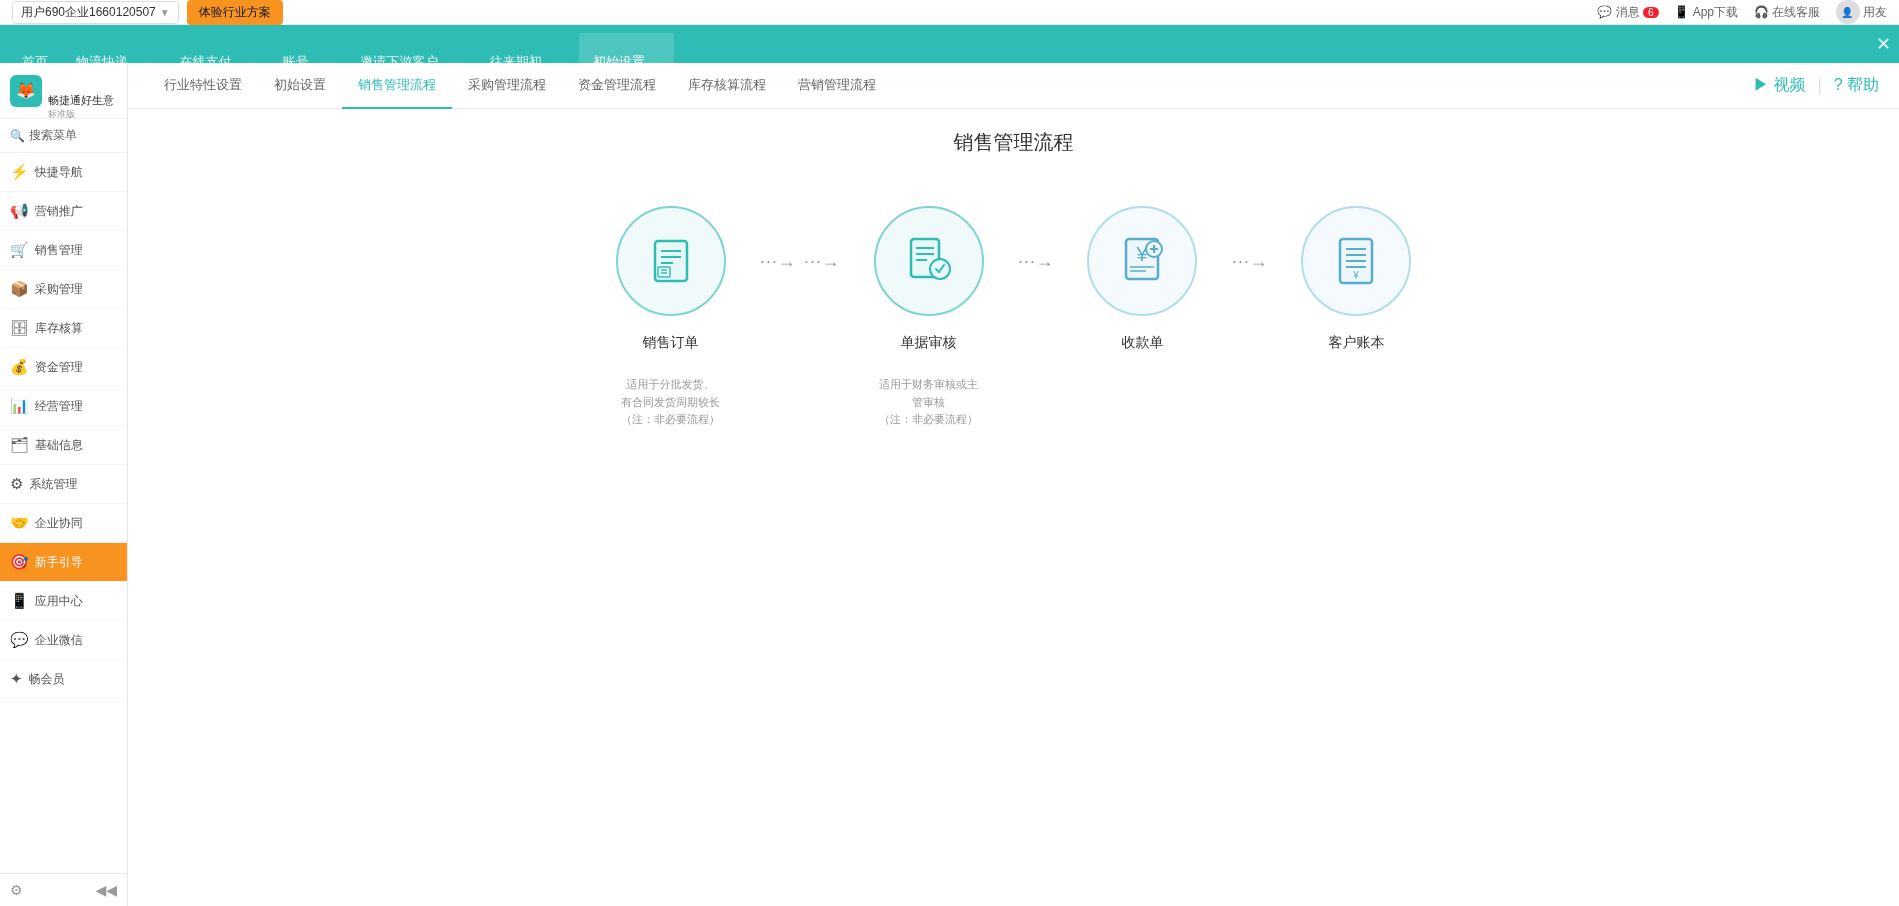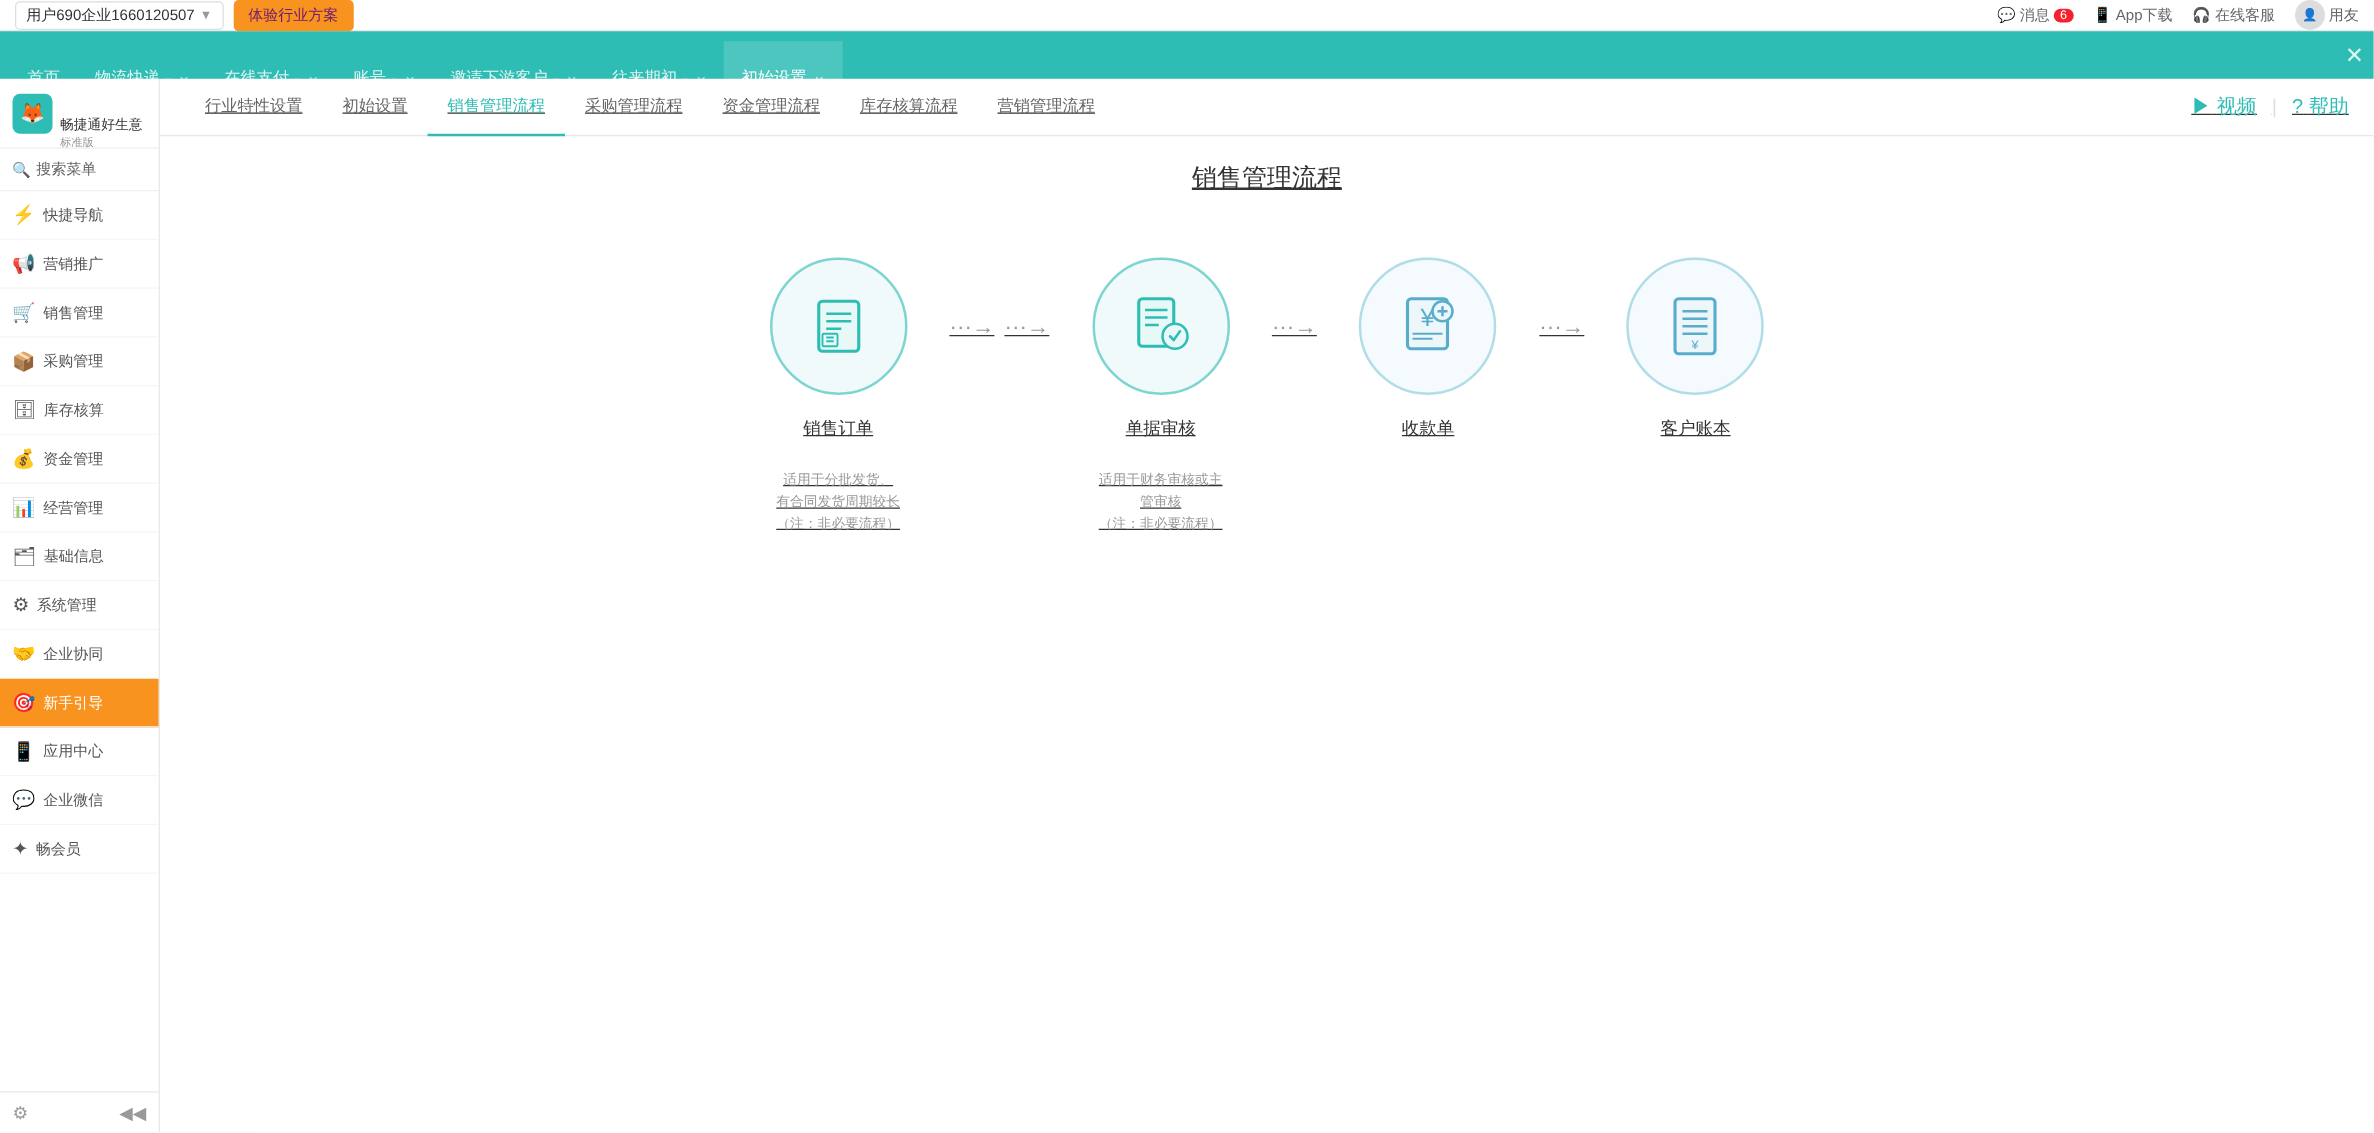--- a/index.html
+++ b/index.html
@@ -12,21 +12,21 @@
       border-bottom: 1px solid #e8e8e8; flex-shrink: 0;
     }
     .top-bar-left { display: flex; align-items: center; gap: 8px; }
     .user-selector {
       display: flex; align-items: center; gap: 4px;
       border: 1px solid #ddd; border-radius: 4px; padding: 2px 8px;
       font-size: 12px; color: #333; cursor: pointer; background: #fff;
     }
     .user-selector .chevron { color: #999; font-size: 10px; }
     .trial-btn {
-      background: #f7931e; color: #701a75; border: none; border-radius: 4px;
+      background: #f7931e; color: #0f172a; border: none; border-radius: 4px;
       padding: 4px 12px; font-size: 12px; cursor: pointer;
     }
     .top-bar-right { display: flex; align-items: center; gap: 16px; font-size: 12px; color: #666; }
     .top-bar-right .item { display: flex; align-items: center; gap: 3px; cursor: pointer; }
     .badge { background: #f5222d; color: #fff; border-radius: 10px; font-size: 10px; padding: 0 4px; min-width: 16px; text-align: center; }
     .avatar { width: 24px; height: 24px; border-radius: 50%; background: #ddd; display: flex; align-items: center; justify-content: center; font-size: 10px; }
 
     
     .nav-tabs {
       display: flex; align-items: center; background: #2ebdb4; height: 38px;
@@ -72,21 +72,21 @@
     .sidebar-item .si-icon { font-size: 15px; }
 
     .sidebar-footer {
       display: flex; align-items: center; justify-content: space-between;
       padding: 8px 10px; border-top: 1px solid #e8e8e8; margin-top: auto;
     }
     .gear-btn { color: #999; cursor: pointer; font-size: 14px; }
     .collapse-btn { color: #999; cursor: pointer; font-size: 14px; }
 
     
-    .content-area { flex: 1; overflow-y: auto; background: #fff; display: flex; flex-direction: column; text-decoration: underline; }
+    .content-area { flex: 1; overflow-y: auto; background: #fff; display: flex; flex-direction: column; }
 
     
     .sub-tabs {
       display: flex; align-items: center; padding: 0 20px;
       border-bottom: 1px solid #e8e8e8; background: #fff; flex-shrink: 0;
       height: 46px;
     }
     .sub-tab {
       padding: 0 16px; height: 46px; display: flex; align-items: center;
       font-size: 13px; color: #666; cursor: pointer; border-bottom: 2px solid transparent;

